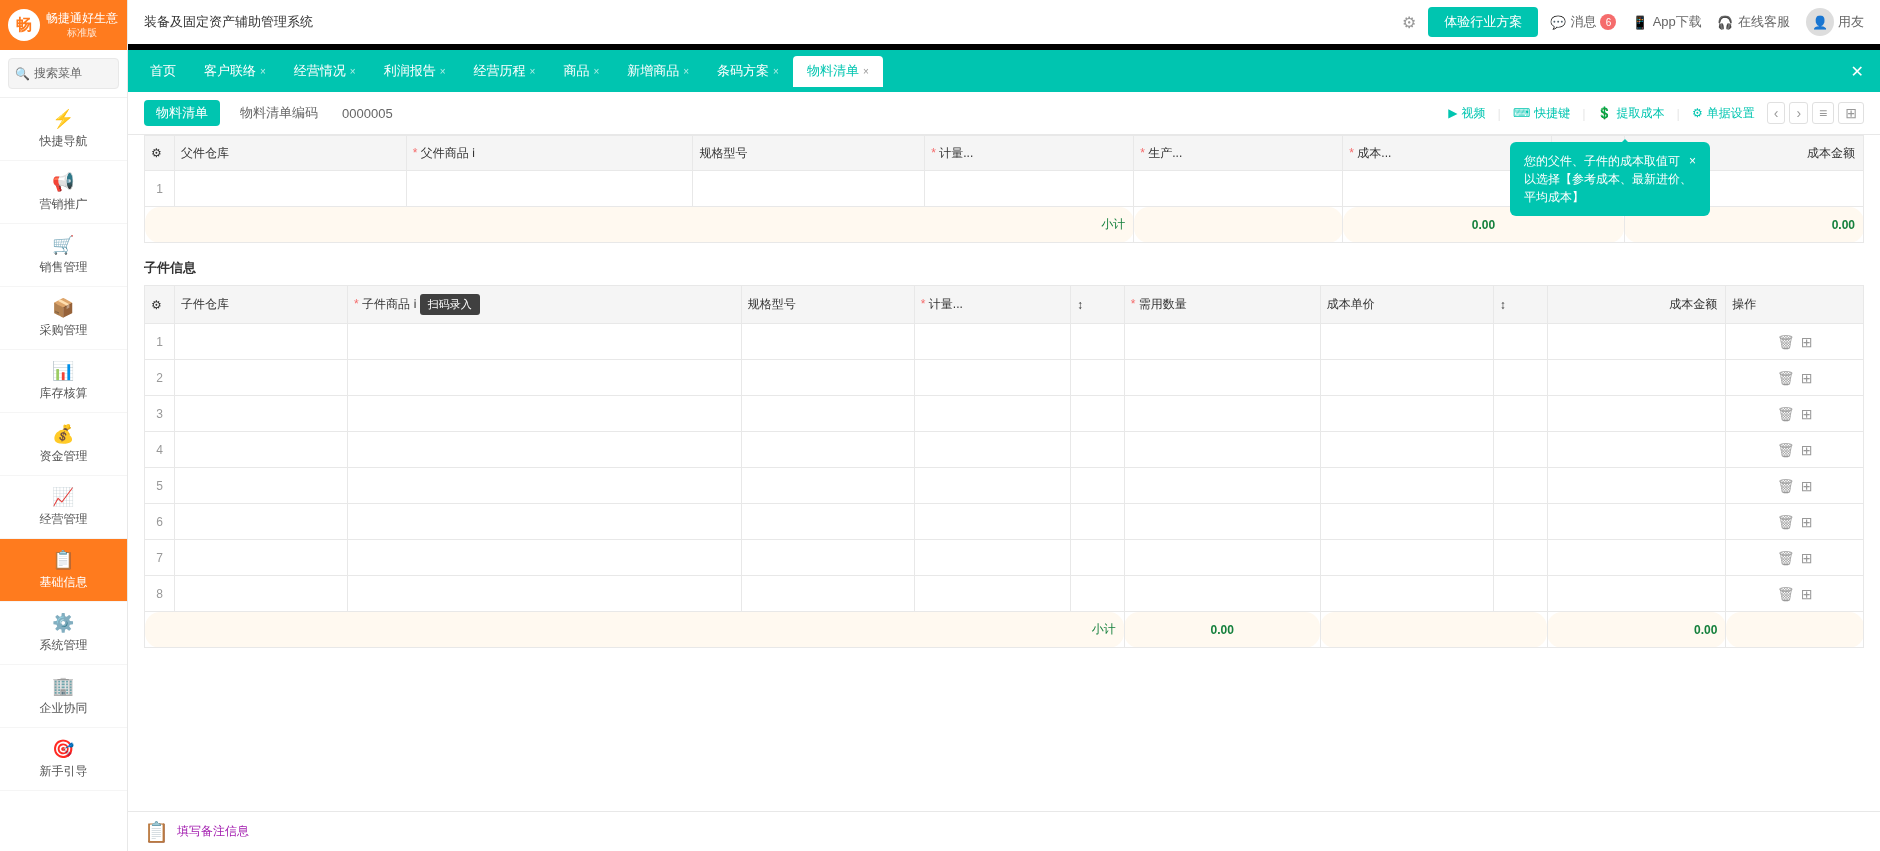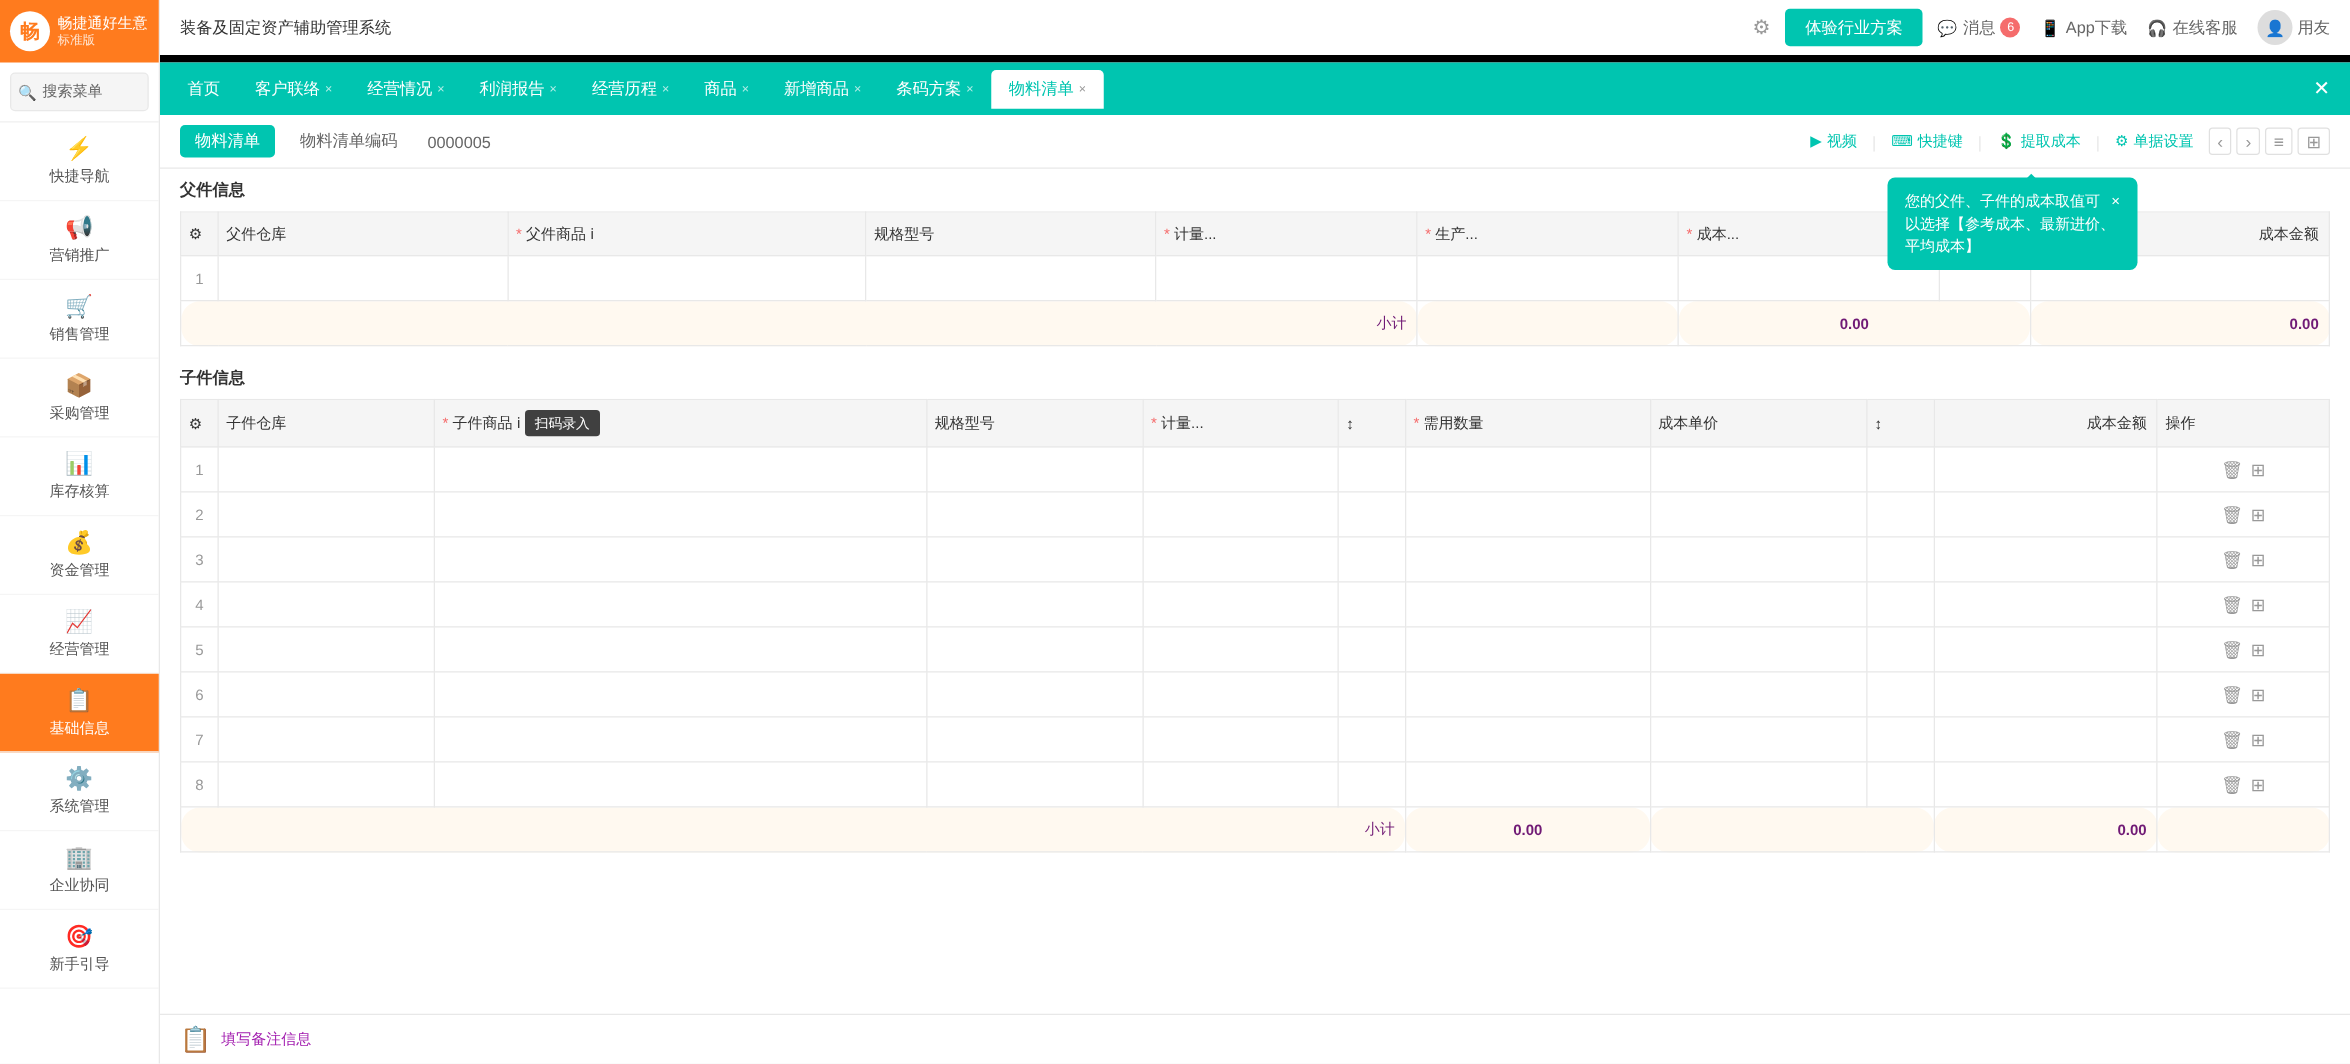--- a/index.html
+++ b/index.html
@@ -2,21 +2,21 @@
 <html><head>
   <meta charset="utf-8">
   <style>
     * { box-sizing: border-box; margin: 0; padding: 0; }
     body { font-family: 'Microsoft YaHei', Arial, sans-serif; font-size: 13px; background: #f5f5f5; display: flex; height: 851px; overflow: hidden; }
 
     
     .sidebar { width: 128px; background: #fff; display: flex; flex-direction: column; border-right: 1px solid #e8e8e8; flex-shrink: 0; }
     .sidebar-logo { background: #ff7b1e; color: #fff; padding: 10px 8px; display: flex; align-items: center; gap: 6px; height: 50px; }
     .sidebar-logo-icon { width: 32px; height: 32px; background: #fff; border-radius: 50%; display: flex; align-items: center; justify-content: center; color: #ff7b1e; font-size: 16px; font-weight: bold; }
-    .sidebar-logo-text { font-size: 12px; color: #fff; line-height: 1.3; }
+    .sidebar-logo-text { font-size: 12px; color: #fff; line-height: 1.3; text-align: center; }
     .sidebar-logo-text .sub { font-size: 10px; color: rgba(255,255,255,0.8); }
     .sidebar-search { padding: 8px; border-bottom: 1px solid #f0f0f0; }
     .sidebar-search-btn { width: 100%; padding: 6px; background: #f5f5f5; border: 1px solid #e8e8e8; border-radius: 4px; cursor: pointer; display: flex; align-items: center; gap: 4px; color: #666; font-size: 12px; }
     .sidebar-item { display: flex; flex-direction: column; align-items: center; padding: 10px 0; cursor: pointer; color: #555; font-size: 12px; border-bottom: 1px solid #f5f5f5; }
     .sidebar-item-icon { font-size: 18px; margin-bottom: 3px; }
     .sidebar-item.active-solid { background: #ff7b1e; color: #fff; }
     .sidebar-item.active-solid .sidebar-item-label { color: #fff; }
 
     
     .main { flex: 1; display: flex; flex-direction: column; overflow: hidden; }
@@ -58,21 +58,21 @@
     .tooltip-box::before { content: ''; position: absolute; top: -8px; right: 80px; border: 5px solid transparent; border-bottom-color: #00c5b0; }
     .tooltip-close { float: right; cursor: pointer; margin-left: 4px; }
 
     
     .section-title { padding: 8px 16px; font-size: 13px; color: #333; font-weight: bold; background: #fff; }
     .table-wrapper { padding: 0 16px 8px; overflow-x: auto; }
     table { width: 100%; border-collapse: collapse; font-size: 12px; }
     table th { background: #f5f5f5; padding: 8px 6px; text-align: left; color: #333; border: 1px solid #e8e8e8; font-weight: normal; white-space: nowrap; }
     table td { padding: 6px 6px; border: 1px solid #e8e8e8; color: #333; height: 36px; }
     .row-num { color: #999; text-align: center; width: 30px; }
-    .subtotal-row td { background: #fff9f0; color: #701a75; border-radius: 15px; }
+    .subtotal-row td { background: #fff9f0; color: #15803d; border-radius: 15px; }
     .subtotal-label { color: #666; text-align: right; padding-right: 8px; }
     .subtotal-val { color: #333; font-weight: bold; text-align: center; }
     .scan-btn { background: #404040; color: #fff; border: none; padding: 3px 8px; border-radius: 3px; font-size: 11px; cursor: pointer; }
     .action-icons { display: flex; gap: 6px; align-items: center; justify-content: center; }
     .action-icon { color: #999; cursor: pointer; font-size: 14px; }
     .content-scroll { flex: 1; overflow-y: auto; position: relative; }
 
     
     .bottom-bar { border-top: 1px solid #e8e8e8; padding: 6px 16px; display: flex; align-items: center; gap: 8px; background: #fff; min-height: 40px; }
     .bottom-icon { color: #00c5b0; font-size: 20px; }
@@ -252,21 +252,20 @@
       </div>
     </div>
 
     <div class="tooltip-box" style="position:absolute;top:142px;right:170px;z-index:200;">
       <span class="tooltip-close">×</span>
       <span>您的父件、子件的成本取值可以选择【参考成本、最新进价、平均成本】</span>
     </div>
 
     <div class="content-scroll">
 
-      <div class="section-title">父件信息</div>
       <div class="table-wrapper">
         <table>
           <thead>
             <tr>
               <th style="width:30px;">⚙</th>
               <th>父件仓库</th>
               <th><span style="color:#f56c6c">*</span> 父件商品 ℹ</th>
               <th>规格型号</th>
               <th><span style="color:#f56c6c">*</span> 计量...</th>
               <th><span style="color:#f56c6c">*</span> 生产...</th>

